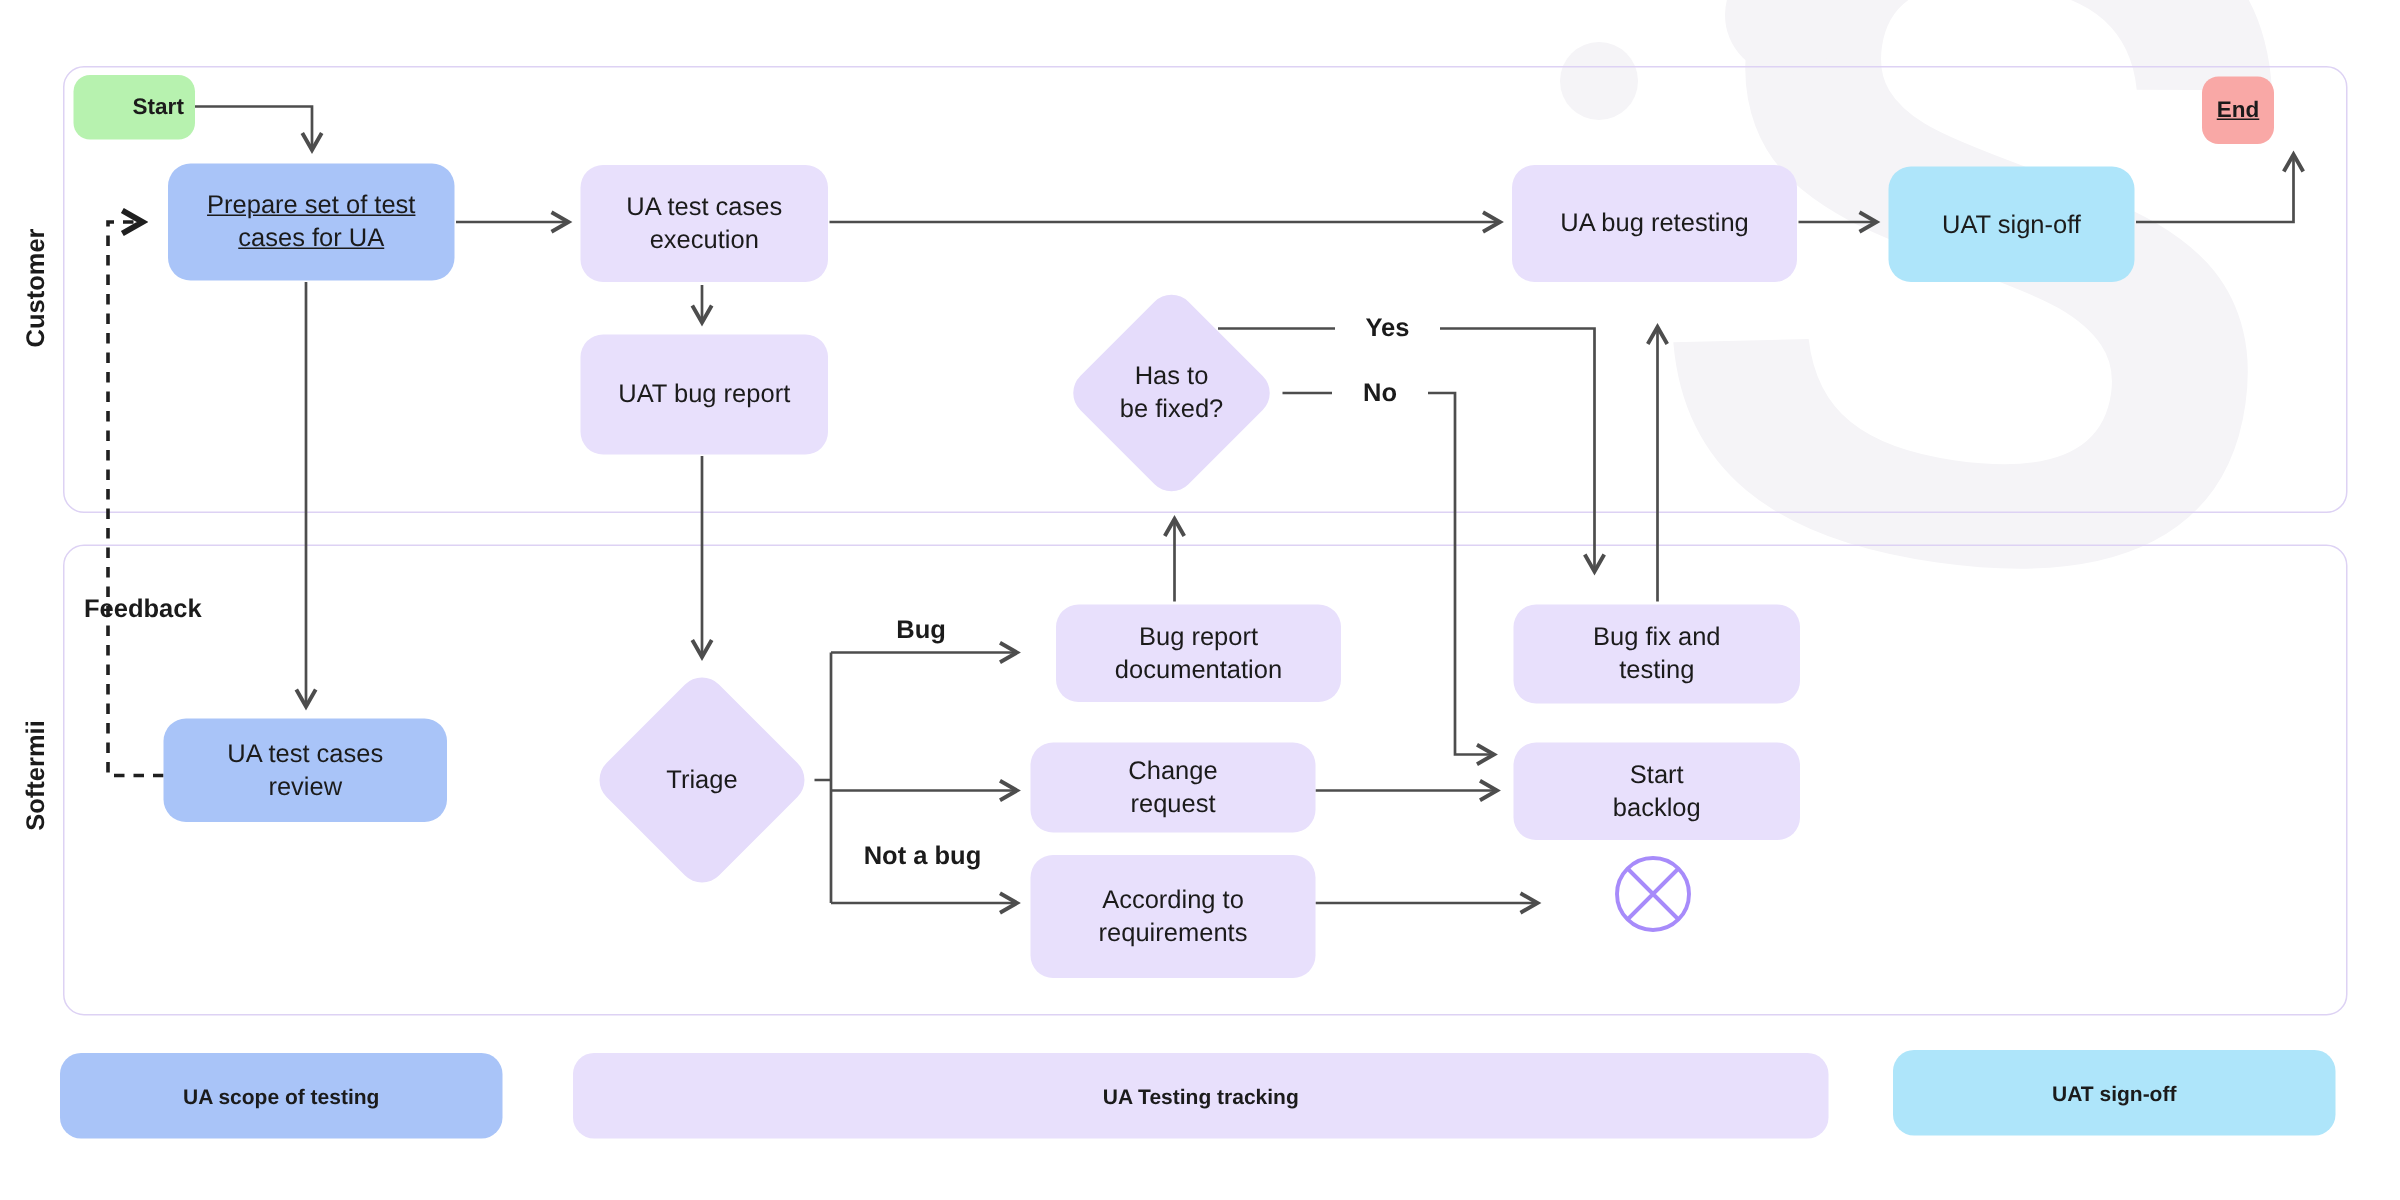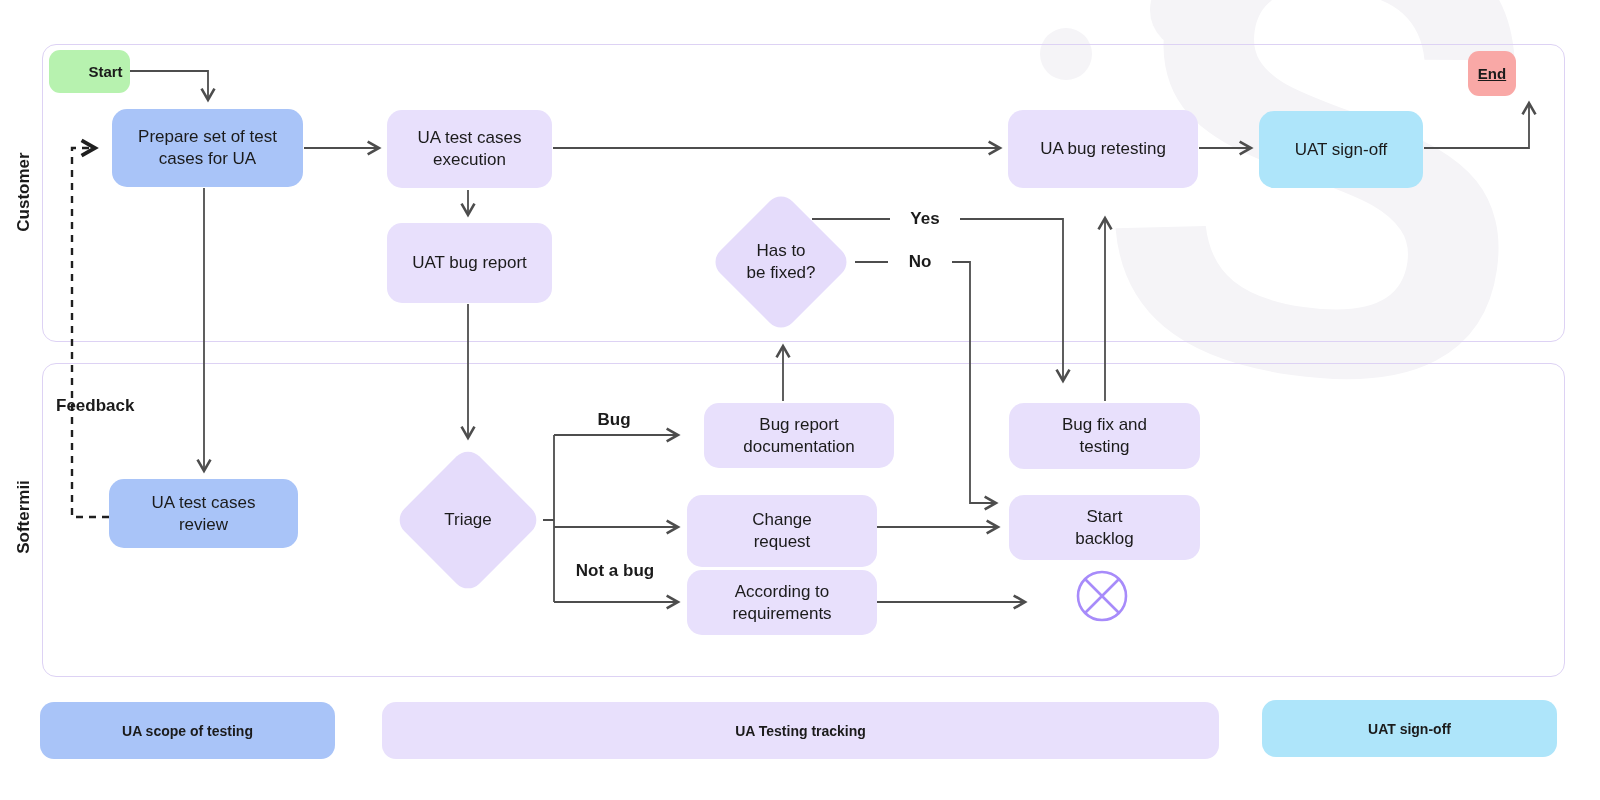--- a/index.html
+++ b/index.html
@@ -119,39 +119,39 @@
   <path class="edge" d="M1199,148 H1251" marker-end="url(#arw)"></path>
   <path class="edge" d="M1424,148 H1529 V103" marker-end="url(#arw)"></path>
 
   <g>
     <circle class="xcirc" cx="1102" cy="596" r="24"></circle>
     <path class="xcirc" d="M1085,579 L1119,613 M1119,579 L1085,613"></path>
   </g>
 </svg>
 
 <div class="node green badge" style="left:49px;top:50px;width:49px;height:43px;padding-left:32px;">Start</div>
-<div class="node blue" style="left:112px;top:109px;width:191px;height:78px;">Prepare set of test
+<div class="node blue" style="left:112px;top:109px;width:191px;height:78px;text-decoration:underline;">Prepare set of test
 cases for UA</div>
 <div class="node purple" style="left:387px;top:110px;width:165px;height:78px;">UA test cases
 execution</div>
 <div class="node purple" style="left:387px;top:223px;width:165px;height:80px;">UAT bug report</div>
 <div class="node diamond" style="left:730px;top:211px;width:102px;height:102px;"><span>Has to
 be fixed?</span></div>
 <div class="node purple" style="left:1008px;top:110px;width:190px;height:78px;">UA bug retesting</div>
 <div class="node cyan" style="left:1259px;top:111px;width:164px;height:77px;">UAT sign-off</div>
 <div class="node red badge" style="left:1468px;top:51px;width:48px;height:45px;text-decoration:underline;">End</div>
 
 <div class="node blue" style="left:109px;top:479px;width:189px;height:69px;">UA test cases
 review</div>
 <div class="node diamond" style="left:415px;top:467px;width:106px;height:106px;"><span>Triage</span></div>
 <div class="node purple" style="left:687px;top:403px;width:190px;height:65px;margin-left:17px;">Bug report
 documentation</div>
-<div class="node purple" style="left:687px;top:495px;width:190px;height:72px;">Change
+<div class="node purple" style="left:687px;top:495px;width:190px;height:60px;">Change
 request</div>
-<div class="node purple" style="left:687px;top:570px;width:190px;height:65px;">According to
+<div class="node purple" style="left:687px;top:570px;width:190px;height:82px;">According to
 requirements</div>
 <div class="node purple" style="left:1009px;top:403px;width:191px;height:66px;">Bug fix and
 testing</div>
 <div class="node purple" style="left:1009px;top:495px;width:191px;height:65px;">Start
 backlog</div>
 
 <div class="edge-label left-anchor" style="left:56px;top:396px;">Feedback</div>
 <div class="edge-label" style="left:614px;top:420px;">Bug</div>
 <div class="edge-label" style="left:615px;top:571px;">Not a bug</div>
 <div class="edge-label" style="left:925px;top:219px;">Yes</div>

